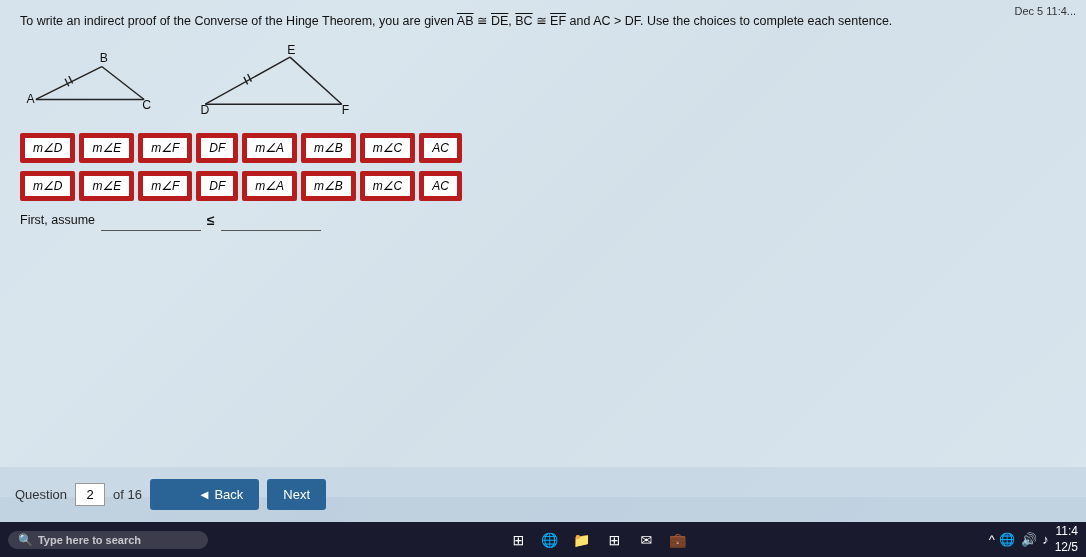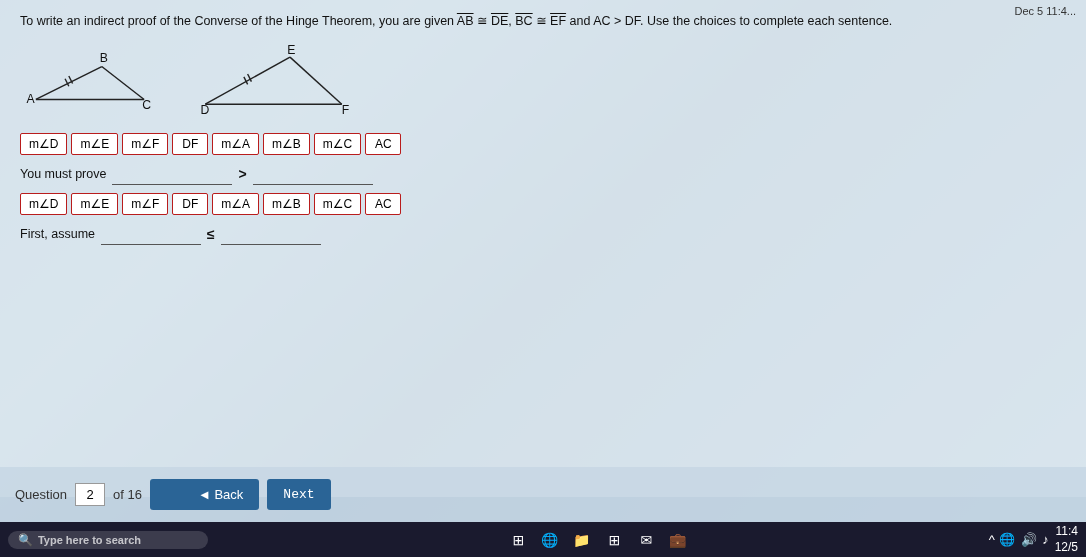--- a/index.html
+++ b/index.html
@@ -70,28 +70,29 @@
     
     .choice-row {
       display: flex;
       flex-wrap: wrap;
       gap: 4px;
       margin-bottom: 8px;
       align-items: center;
     }
 
     .choice-btn {
-      border: 1px solid #b91c1c;
+      border: 5px solid #b91c1c;
       background: white;
       padding: 3px 8px;
       font-size: 12px;
       cursor: pointer;
       border-radius: 2px;
       min-width: 36px;
       text-align: center;
+      font-style: italic;
     }
 
     
     .sentence-row {
       display: flex;
       align-items: center;
       gap: 6px;
       margin-bottom: 8px;
       font-size: 12.5px;
       color: #111;
@@ -180,21 +181,20 @@
       gap: 4px;
     }
 
     .nav-btn.back {
       background: #2a6496;
       padding-left: 48px;
     }
 
     .nav-btn.next {
       background: #2a6496;
-      font-family: Liberation Mono, monospace;
     }
 
     
     .taskbar {
       position: absolute;
       bottom: 0;
       left: 0;
       right: 0;
       height: 35px;
       background: #1a1a2e;
@@ -331,26 +331,20 @@
     <button class="choice-btn">m∠D</button>
     <button class="choice-btn">m∠E</button>
     <button class="choice-btn">m∠F</button>
     <button class="choice-btn">DF</button>
     <button class="choice-btn">m∠A</button>
     <button class="choice-btn">m∠B</button>
     <button class="choice-btn">m∠C</button>
     <button class="choice-btn">AC</button>
   </div>
 
-  <div class="sentence-row">
-    <span>You must prove</span>
-    <input class="fill-blank" type="text" style="">
-    <span class="op-symbol">&gt;</span>
-    <input class="fill-blank" type="text" style="">
-  </div>
 
   <div class="choice-row" style="margin-top:8px;">
     <button class="choice-btn">m∠D</button>
     <button class="choice-btn">m∠E</button>
     <button class="choice-btn">m∠F</button>
     <button class="choice-btn">DF</button>
     <button class="choice-btn">m∠A</button>
     <button class="choice-btn">m∠B</button>
     <button class="choice-btn">m∠C</button>
     <button class="choice-btn">AC</button>

